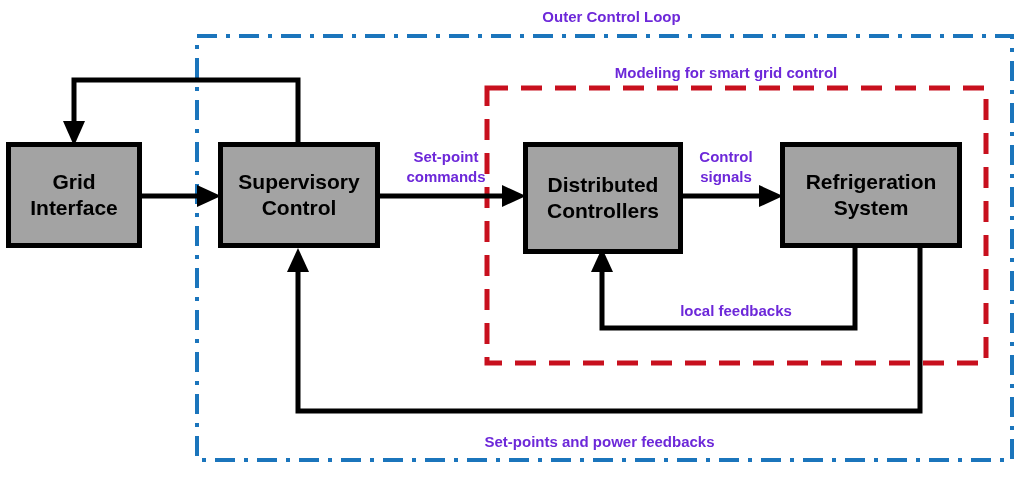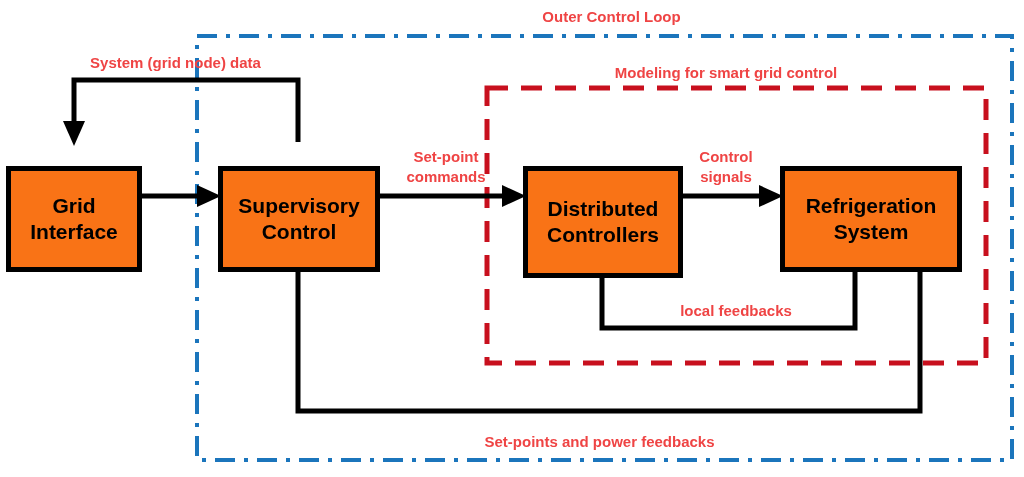--- a/index.html
+++ b/index.html
@@ -2,26 +2,26 @@
 <html><head>
 <meta charset="utf-8">
 <style>
   html,body{margin:0;padding:0;background:#ffffff;}
   .stage{
     position:relative;width:1024px;height:477px;background:#ffffff;overflow:hidden;
     font-family:"Liberation Sans", sans-serif;
   }
   .stage svg{position:absolute;left:0;top:0;}
   .block{
-    position:absolute;box-sizing:border-box;border:5px solid #000;background:#f97316;
+    position:absolute;box-sizing:border-box;border:5px solid #000;background:#a3a3a3;
     display:flex;align-items:center;justify-content:center;text-align:center;
-    font-weight:bold;font-size:21px;line-height:1.25;color:#000;margin-top:24px;
+    font-weight:bold;font-size:21px;line-height:1.25;color:#000;
   }
   .lbl{
-    position:absolute;font-weight:bold;font-size:15px;line-height:1.3;color:#ef4444;
+    position:absolute;font-weight:bold;font-size:15px;line-height:1.3;color:#6d28d9;
     text-align:center;white-space:normal;
   }
   .lbl.nowrap{white-space:nowrap;}
   #box-grid{left:6px;top:142px;width:136px;height:106px;}
   #box-sup{left:218px;top:142px;width:162px;height:106px;}
   #box-dist{left:523px;top:142px;width:160px;height:112px;}
   #box-refr{left:780px;top:142px;width:182px;height:106px;}
   #lbl-outer{left:539px;top:7px;width:145px;}
   #lbl-inner{left:601px;top:63px;width:250px;}
   #lbl-sysdata{left:83px;top:53px;width:185px;}
@@ -62,19 +62,18 @@
   </svg>
 
   <div class="block" id="box-grid">Grid Interface</div>
   <div class="block" id="box-sup">Supervisory Control</div>
   <div class="block" id="box-dist">Distributed Controllers</div>
   <div class="block" id="box-refr">Refrigeration System</div>
 
   <div class="lbl nowrap" id="lbl-outer">Outer Control Loop</div>
   <div class="lbl nowrap" id="lbl-inner">Modeling for smart grid control</div>
 
-  <div class="lbl nowrap" id="lbl-sysdata">System (grid node) data</div>
   <div class="lbl" id="lbl-ctrlsig">Control signals</div>
   <div class="lbl" id="lbl-setpoint">Set-point commands</div>
   <div class="lbl nowrap" id="lbl-localfb">local feedbacks</div>
   <div class="lbl nowrap" id="lbl-spfb">Set-points and power feedbacks</div>
 
 </div>
 
 </body></html>

